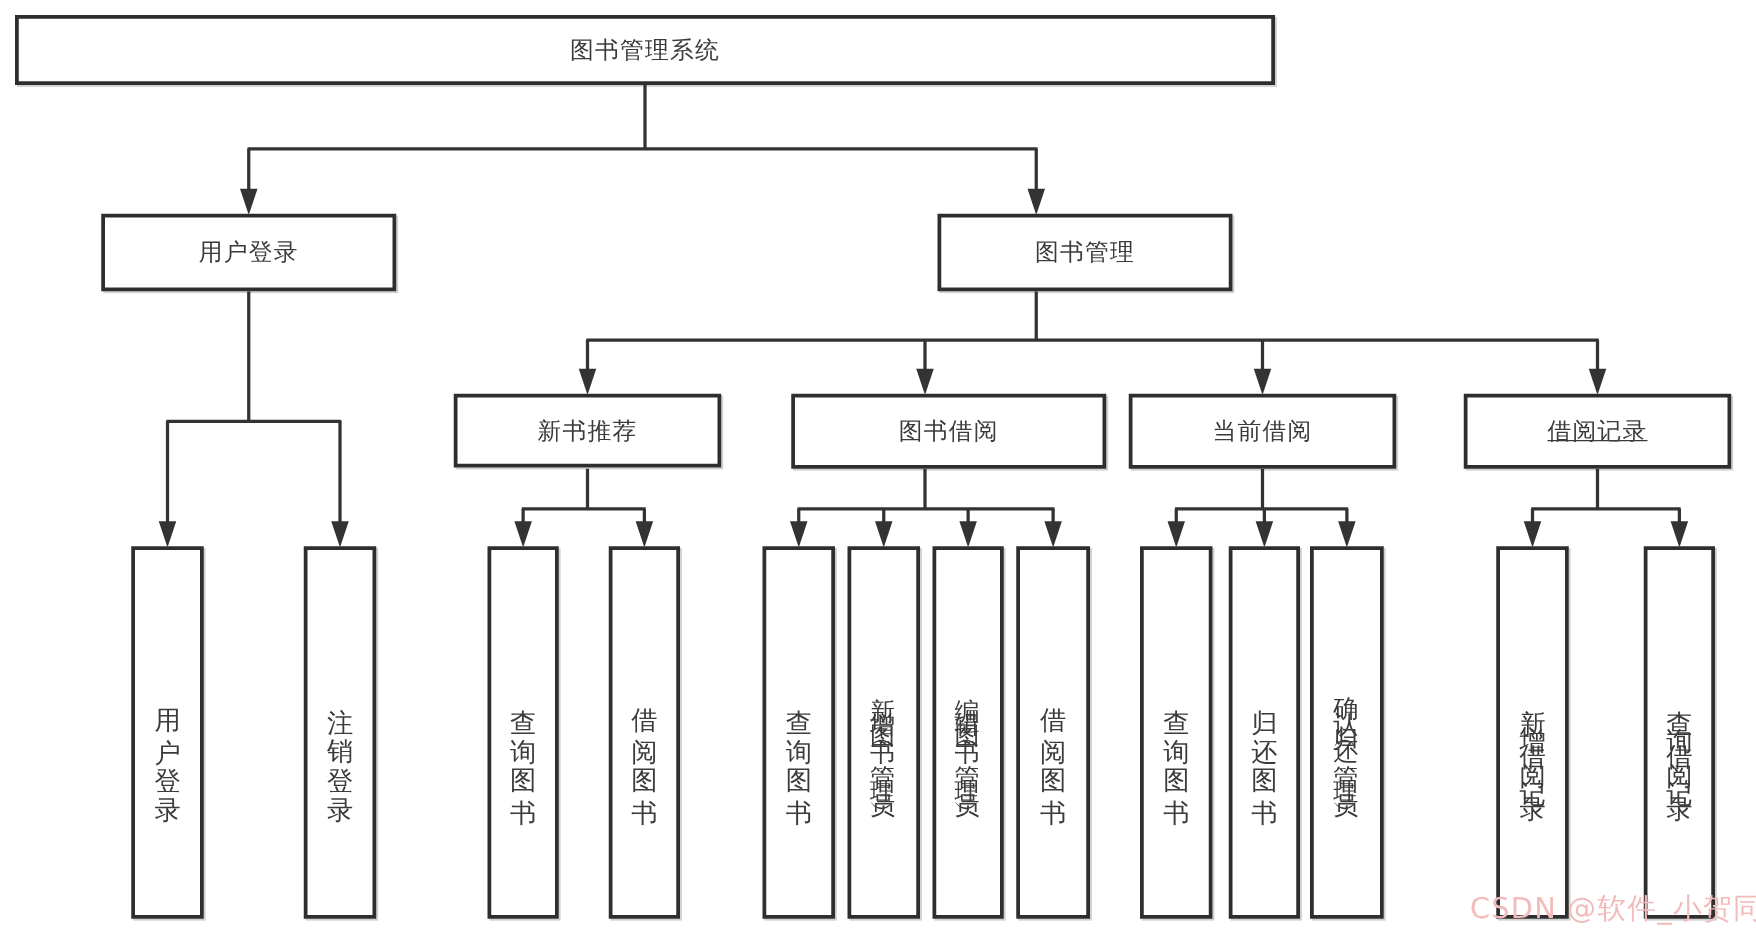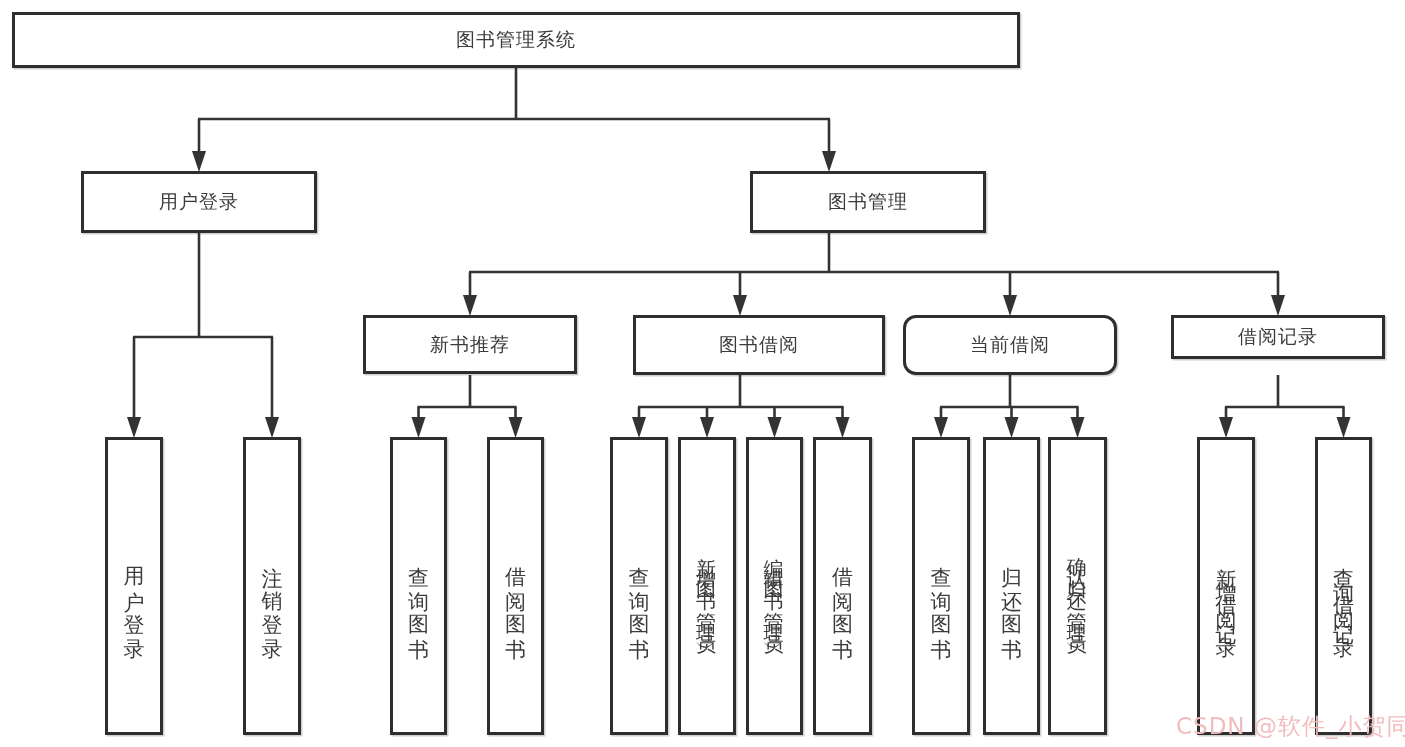--- a/index.html
+++ b/index.html
@@ -127,24 +127,24 @@
   </div>
   <div class="node h" style="left: 711px; top: 171px; width: 236px; height: 62px; margin-left: 39px;">
     <span class="label">图书管理</span>
   </div>
   <div class="node h" style="left: 363px; top: 315px; width: 214px; height: 59px;">
     <span class="label">新书推荐</span>
   </div>
   <div class="node h" style="left: 633px; top: 315px; width: 252px; height: 60px;">
     <span class="label">图书借阅</span>
   </div>
-  <div class="node h" style="left: 903px; top: 315px; width: 214px; height: 60px; border-radius: 13px;">
+  <div class="node h" style="left: 903px; top: 315px; width: 214px; height: 60px;">
     <span class="label">当前借阅</span>
   </div>
-  <div class="node h" style="left: 1171px; top: 315px; width: 214px; height: 44px;">
+  <div class="node h" style="left: 1171px; top: 315px; width: 214px; height: 60px; text-decoration: underline;">
     <span class="label">借阅记录</span>
   </div>
 
   <div class="node v ls4" style="left: 105px; top: 437px; width: 58px; height: 298px;">
     <span class="label">用户登录</span>
   </div>
   <div class="node v ls4" style="left: 243px; top: 437px; width: 58px; height: 298px;">
     <span class="label">注销登录</span>
   </div>
   <div class="node v ls4" style="left: 390px; top: 437px; width: 57px; height: 298px;">

